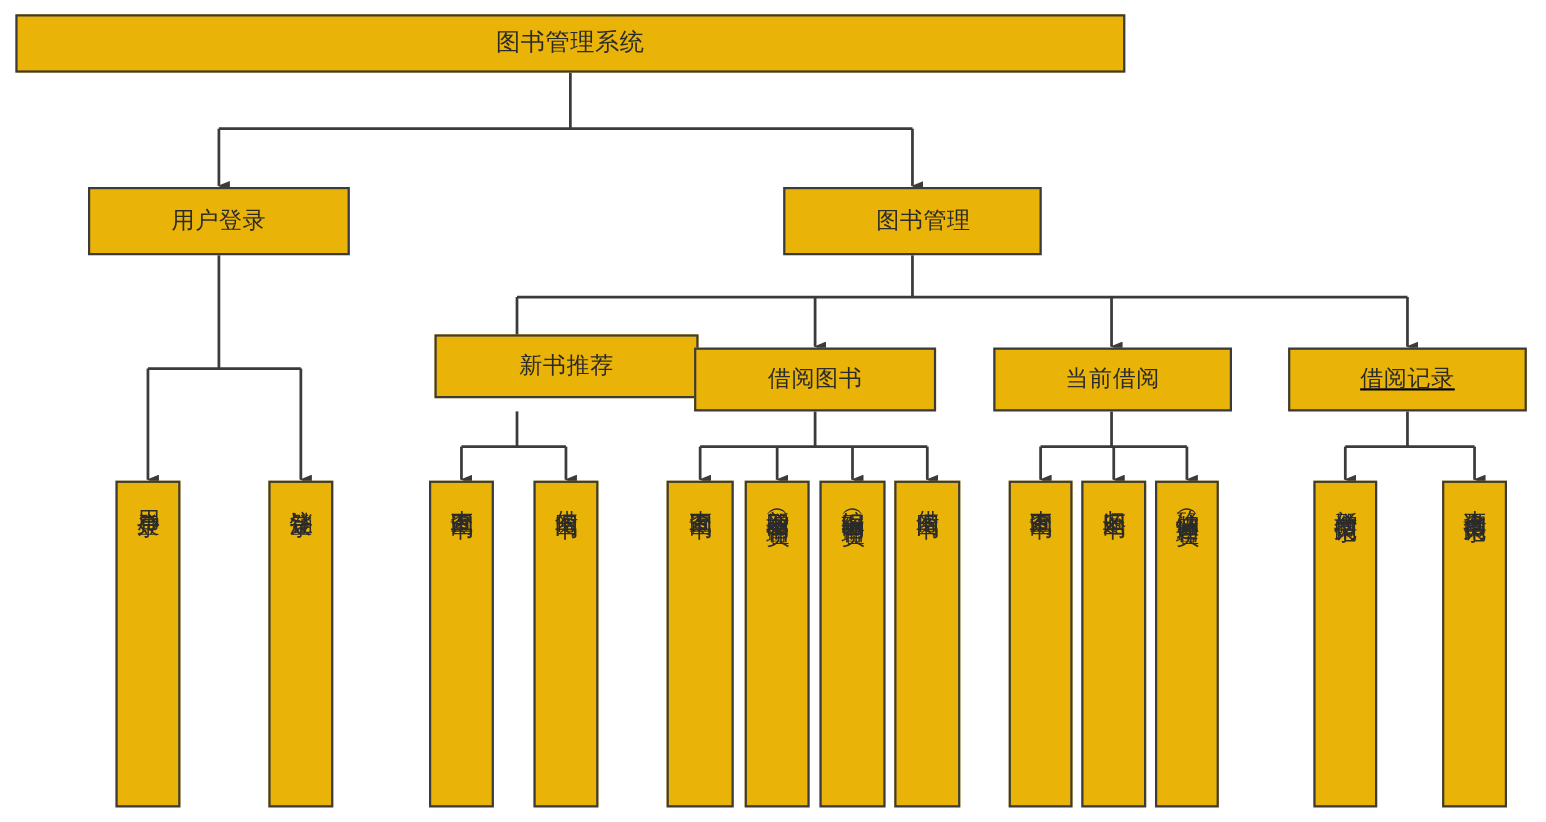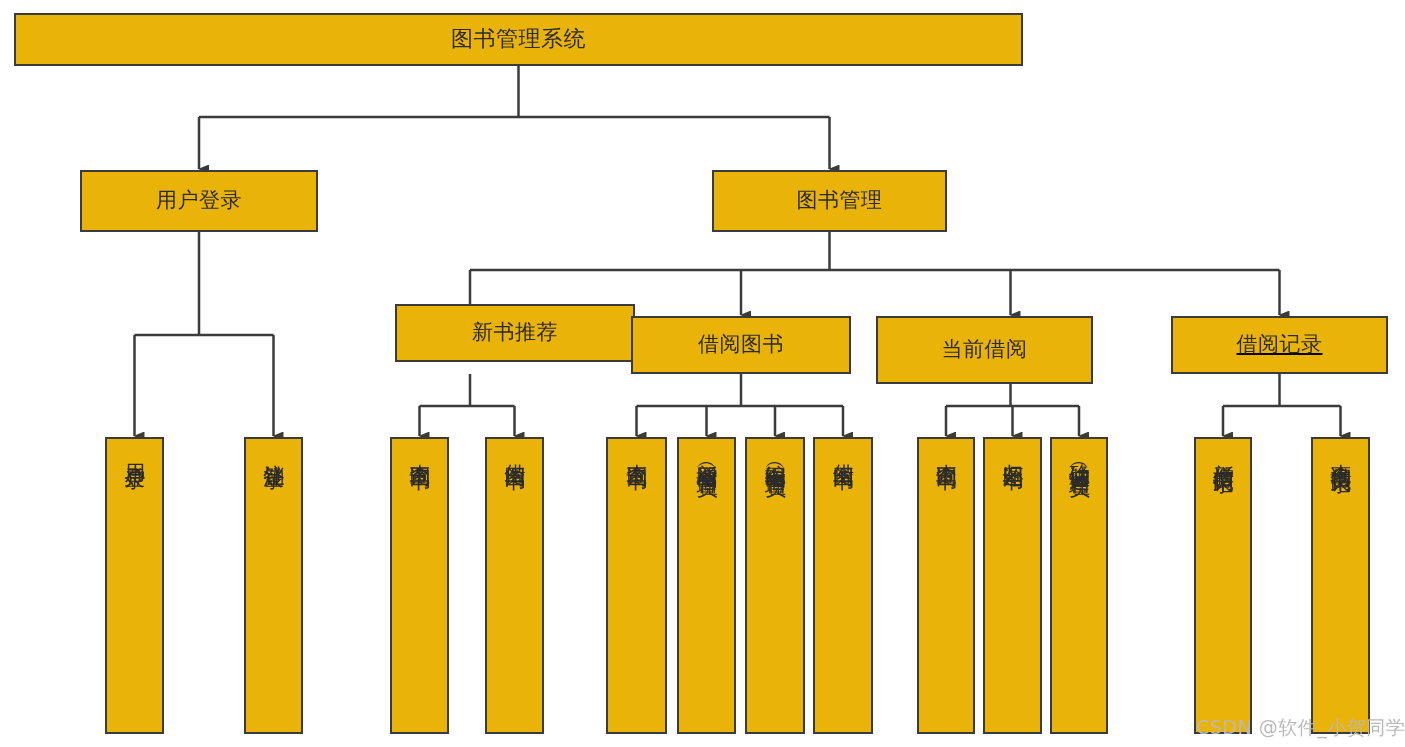--- a/index.html
+++ b/index.html
@@ -127,21 +127,21 @@
       </div>
       <div class="node horizontal" style="left: 712px; top: 170px; width: 235px; height: 62px; padding-left: 20px;">
         <span class="label">图书管理</span>
       </div>
       <div class="node horizontal" style="left: 362px; top: 304px; width: 240px; height: 58px; margin-left: 33px;">
         <span class="label">新书推荐</span>
       </div>
       <div class="node horizontal" style="left: 631px; top: 316px; width: 220px; height: 58px;">
         <span class="label">借阅图书</span>
       </div>
-      <div class="node horizontal" style="left: 876px; top: 316px; width: 217px; height: 68px;">
+      <div class="node horizontal" style="left: 903px; top: 316px; width: 217px; height: 58px;">
         <span class="label">当前借阅</span>
       </div>
       <div class="node horizontal" style="left: 1171px; top: 316px; width: 217px; height: 58px; text-decoration: underline;">
         <span class="label">借阅记录</span>
       </div>
       <div class="node vertical" style="left: 105px; top: 437px; width: 59px; height: 297px;">
         <span class="label">用户登录</span>
       </div>
       <div class="node vertical" style="left: 244px; top: 437px; width: 59px; height: 297px;">
         <span class="label">注销登录</span>
@@ -174,15 +174,14 @@
         <span class="label">确认归还（管理员）</span>
       </div>
       <div class="node vertical" style="left: 1194px; top: 437px; width: 58px; height: 297px;">
         <span class="label">新增借阅记录</span>
       </div>
       <div class="node vertical" style="left: 1311px; top: 437px; width: 59px; height: 297px;">
         <span class="label">查询借阅记录</span>
       </div>
     </div>
 
-  <div class="watermark" style="left: 1196px; top: 715px;">CSDN @软件_小贺同学</div>
 
 </div>
 
 </body></html>

